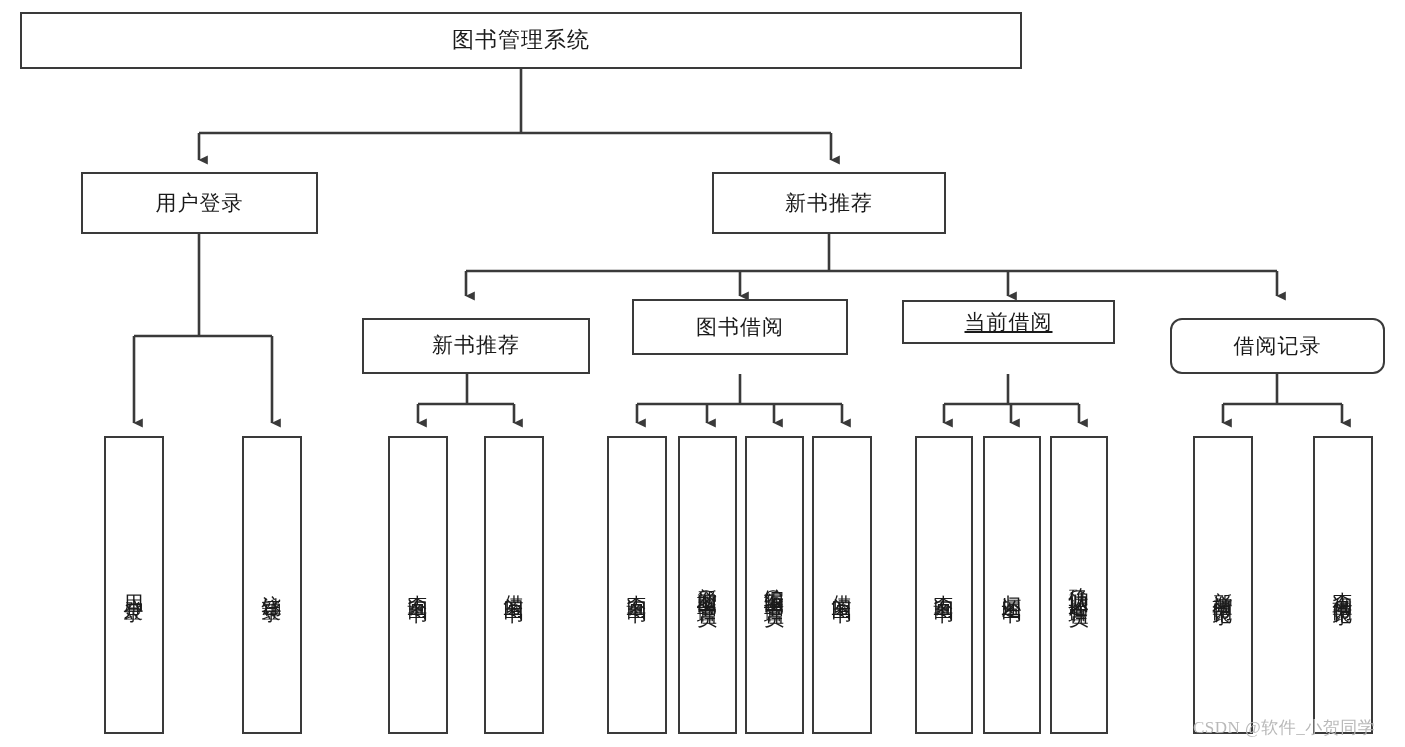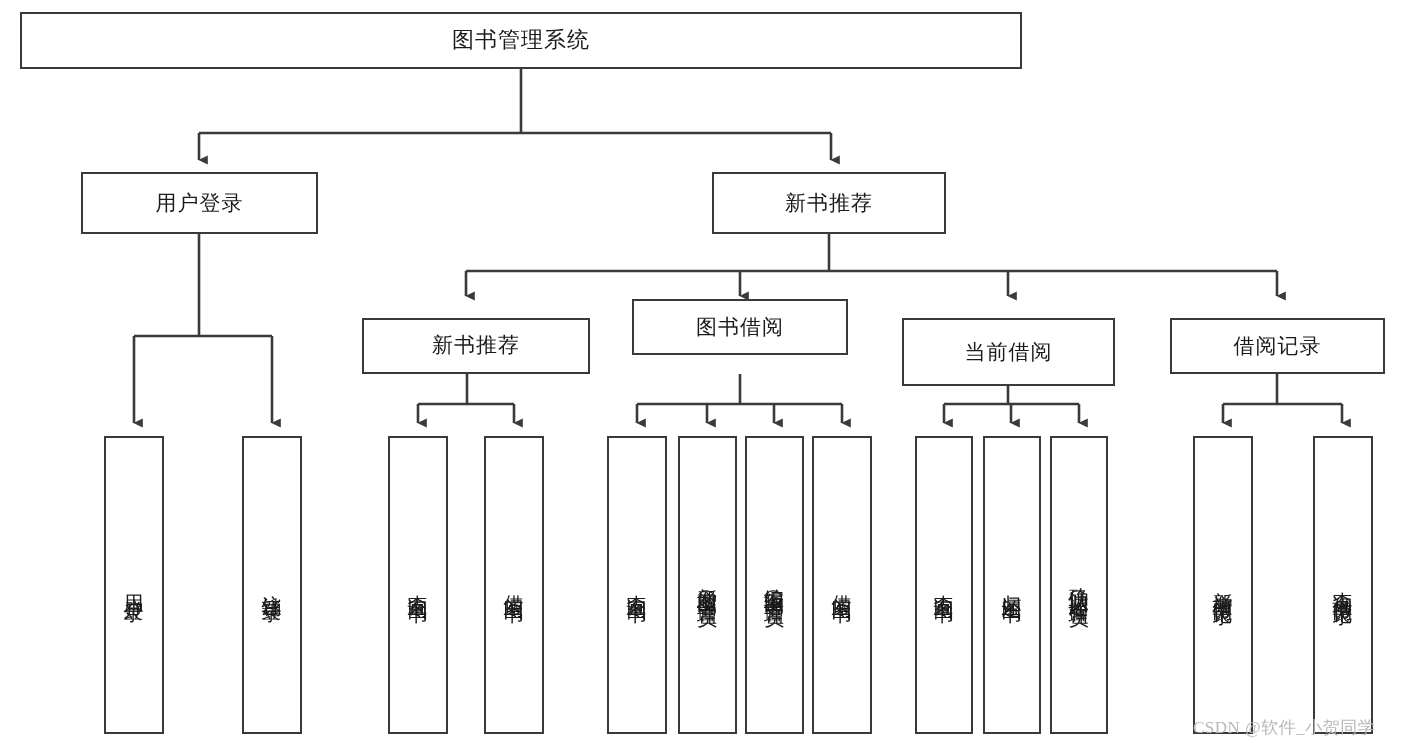--- a/index.html
+++ b/index.html
@@ -132,24 +132,24 @@
   <div class="node horiz" style="left:712px; top:172px; width:234px; height:62px;">
     <span>新书推荐</span>
   </div>
 
   <div class="node horiz" style="left:362px; top:318px; width:228px; height:56px;font-family:Liberation Serif, serif;">
     <span>新书推荐</span>
   </div>
   <div class="node horiz" style="left:632px; top:299px; width:216px; height:56px;">
     <span>图书借阅</span>
   </div>
-  <div class="node horiz" style="left:902px; top:318px; width:213px; height:68px;">
+  <div class="node horiz" style="left:902px; top:300px; width:213px; height:44px;text-decoration:underline;">
     <span>当前借阅</span>
   </div>
-  <div class="node horiz" style="left:1170px; top:318px; width:215px; height:56px;">
+  <div class="node horiz" style="left:1170px; top:318px; width:215px; height:56px;border-radius:12px;">
     <span>借阅记录</span>
   </div>
 
   <div class="node vert" style="left:104px; top:436px; width:60px; height:298px;">
     <span class="vtext">用户登录</span>
   </div>
   <div class="node vert" style="left:242px; top:436px; width:60px; height:298px;">
     <span class="vtext">注销登录</span>
   </div>
 

